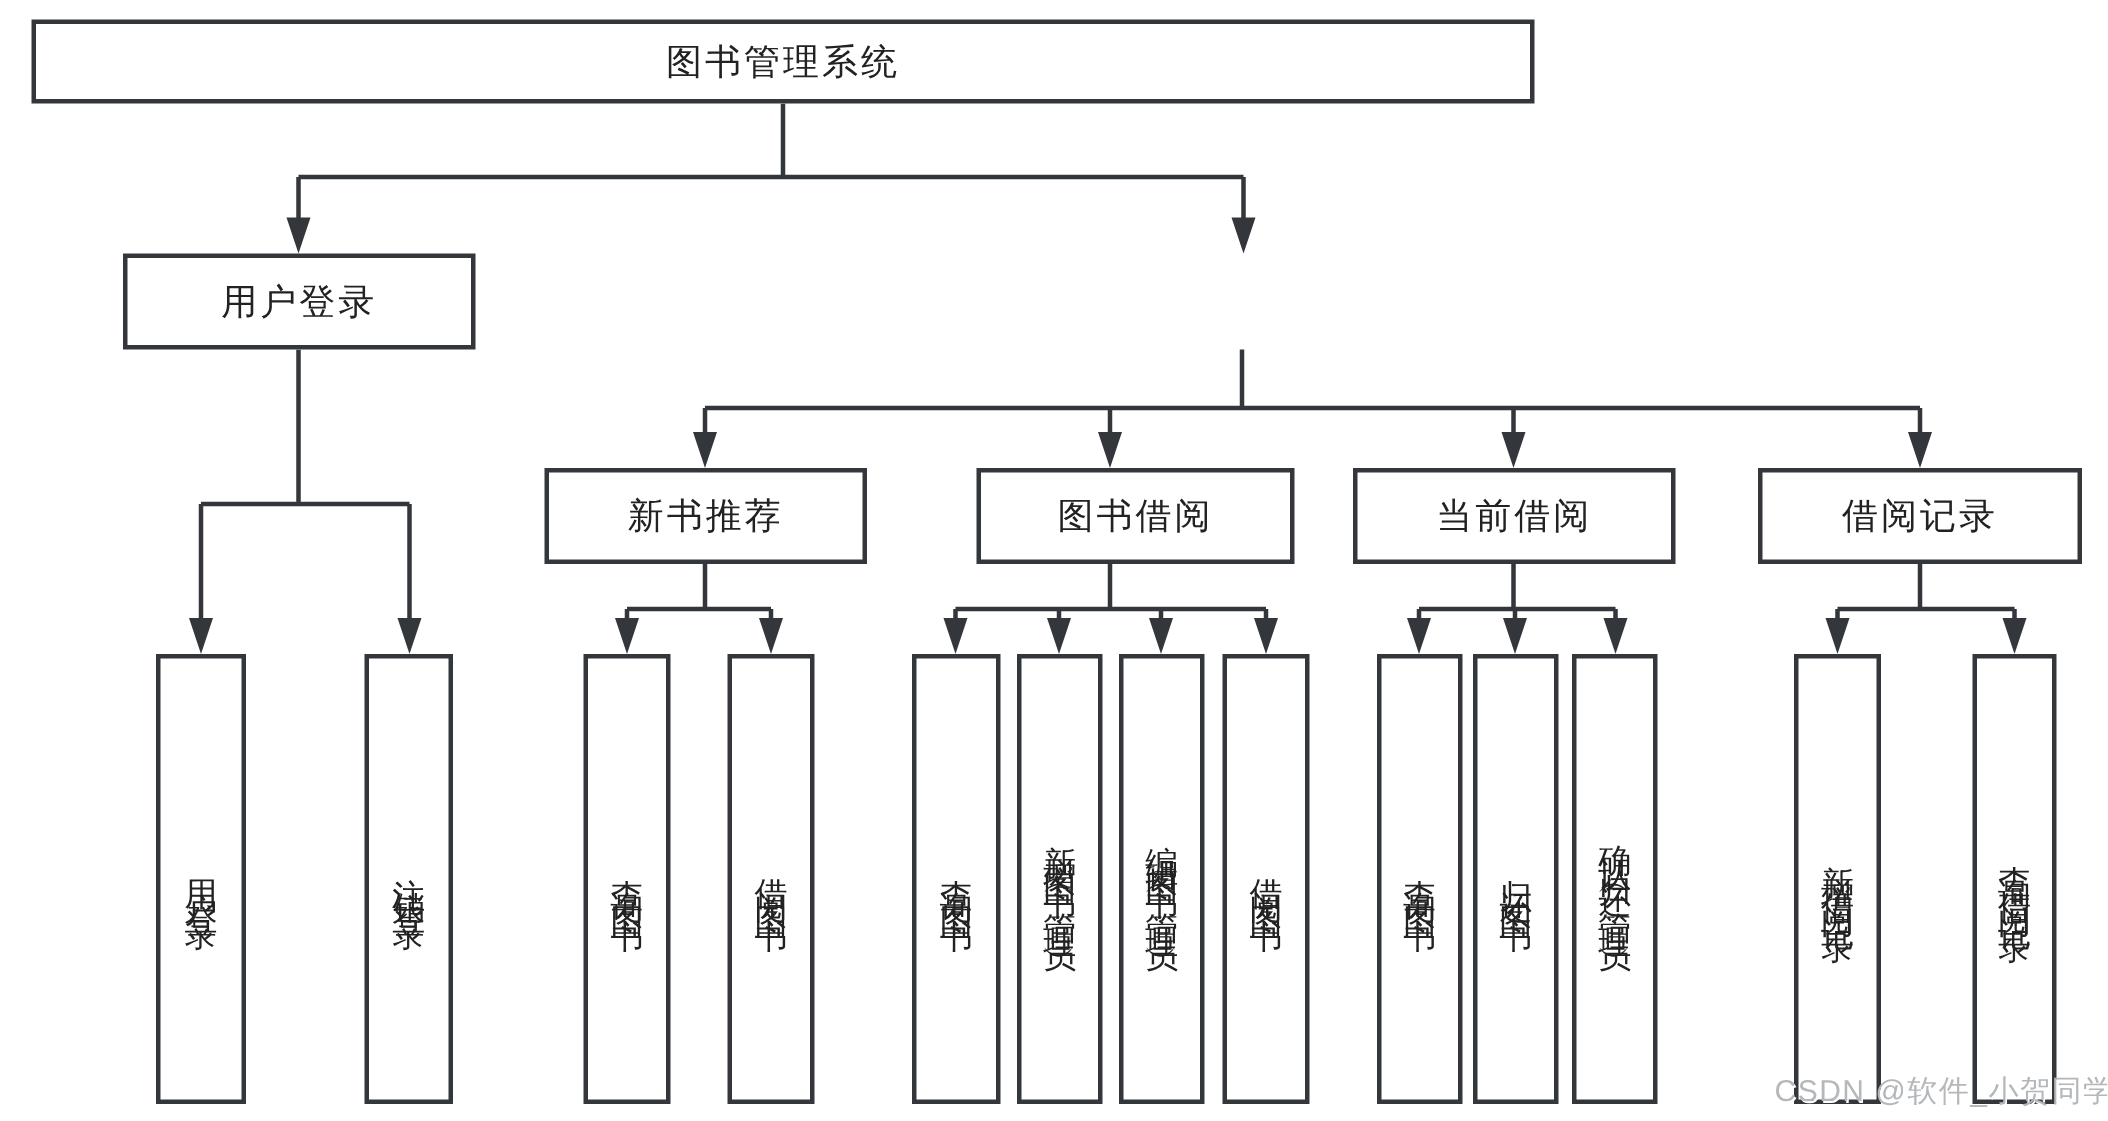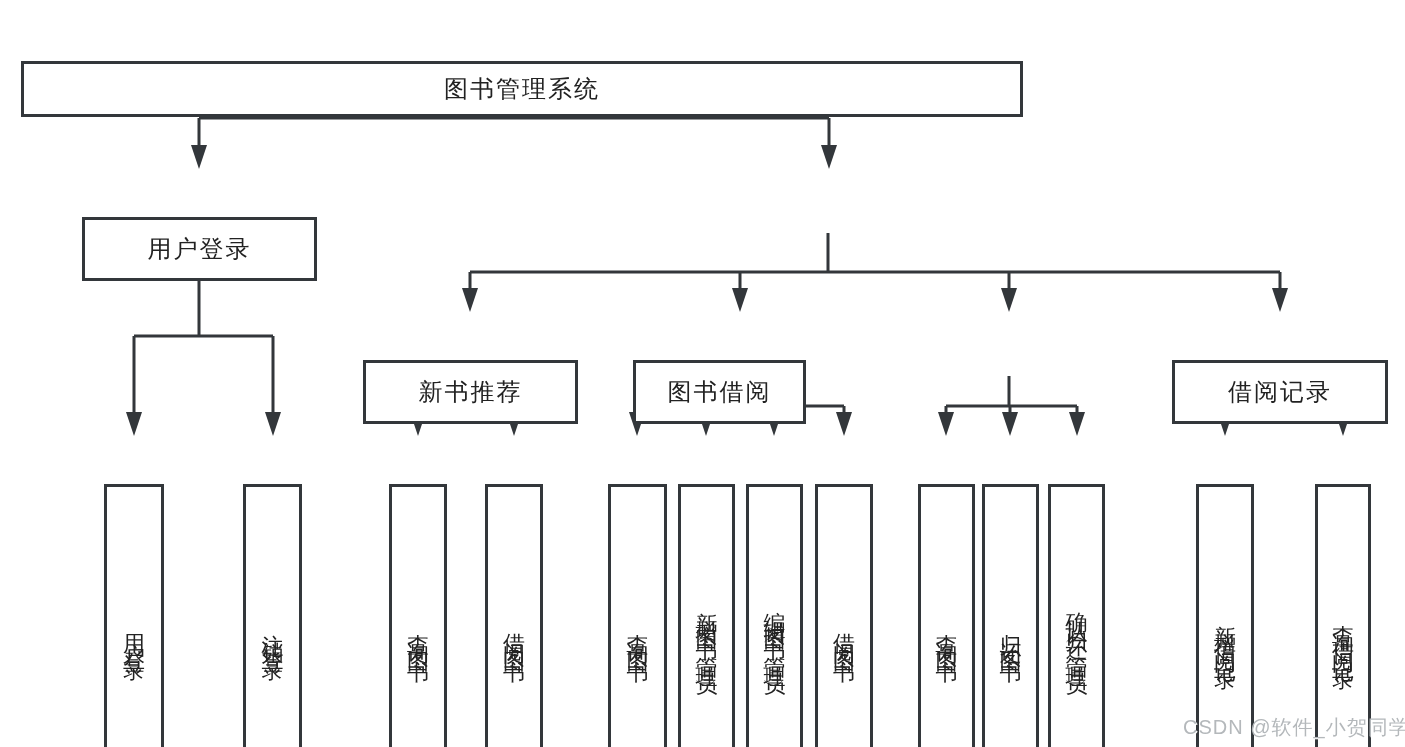--- a/index.html
+++ b/index.html
@@ -10,21 +10,21 @@
     font-family:"Liberation Sans","DejaVu Sans",sans-serif;
     color:#222222;
     overflow:hidden;
   }
   .connectors{position:absolute;left:0;top:0;pointer-events:none;}
   .node{
     position:absolute;
     box-sizing:border-box;
     border:3px solid #33373b;
     background:#ffffff;
-    display:flex;align-items:center;justify-content:center;margin-top:48px;
+    display:flex;align-items:center;justify-content:center;
   }
   .hnode{font-size:24px;letter-spacing:2px;white-space:nowrap;}
   .root{left:21px;top:13px;width:1002px;height:56px;}
   .lvl2{top:169px;height:64px;}
   .lvl3{top:312px;height:64px;justify-content:center;}
   .leaf{top:436px;height:300px;font-size:22px;}
   .vtext{
     writing-mode:vertical-rl;
     text-orientation:mixed;
     letter-spacing:9px;
@@ -90,22 +90,25 @@
     <span>图书管理系统</span>
   </div>
 
   <div class="node hnode lvl2" style="left:82px;width:235px">
     <span>用户登录</span>
   </div>
 
   <div class="node hnode lvl3" style="left:363px;width:215px">
     <span>新书推荐</span>
   </div>
-  <div class="node hnode lvl3" style="left:633px;width:173px">
+  <div class="node hnode lvl3" style="left:651px;width:212px">
     <span>图书借阅</span>
+  </div>
+  <div class="node hnode lvl3" style="left:902px;width:215px">
+    <span>当前借阅</span>
   </div>
   <div class="node hnode lvl3" style="left:1172px;width:216px">
     <span>借阅记录</span>
   </div>
 
   <div class="node leaf" style="left:104px;width:60px">
     <span class="vtext">用户登录</span>
   </div>
   <div class="node leaf" style="left:243px;width:59px">
     <span class="vtext">注销登录</span>

